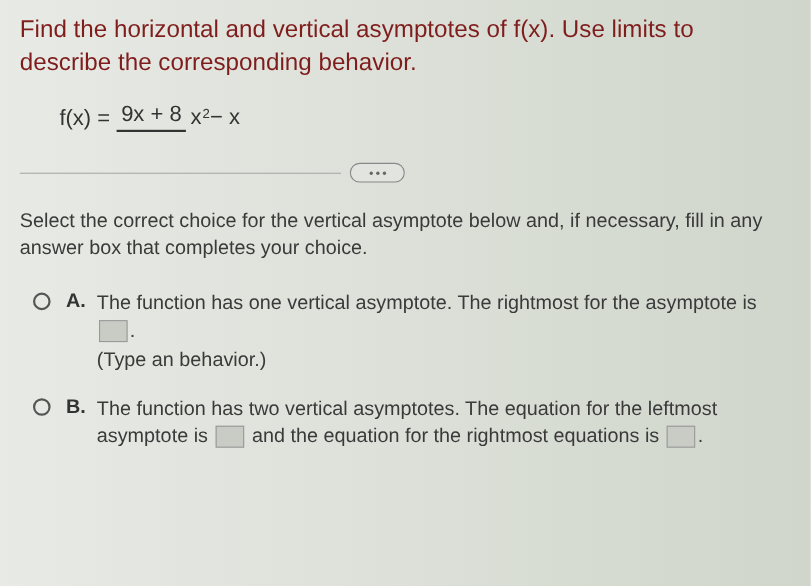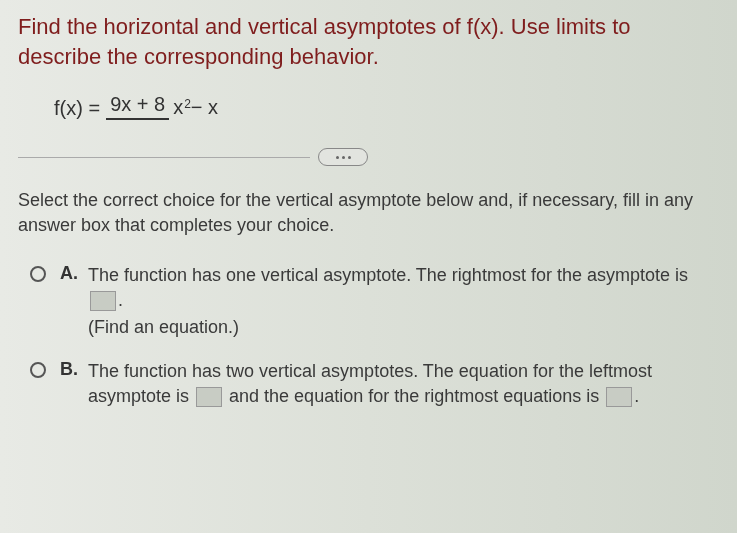--- a/index.html
+++ b/index.html
@@ -150,21 +150,21 @@
   <div class="hr-right"></div>
 </div>
 
 <div class="instruction">Select the correct choice for the vertical asymptote below and, if necessary, fill in any answer box that completes your choice.</div>
 
 <div class="choice">
   <div class="radio"></div>
   <div class="choice-label">A.</div>
   <div class="choice-text">
     <span>The function has one vertical asymptote. The rightmost for the asymptote is </span><span class="answer-box"></span><span>.</span>
-    <span class="hint">(Find an equation.)</span>
+    <span class="hint">(Type an behavior.)</span>
   </div>
 </div>
 
 <div class="choice">
   <div class="radio"></div>
   <div class="choice-label">B.</div>
   <div class="choice-text">
     <span>The function has two vertical asymptotes. The equation for the leftmost asymptote is </span><span class="answer-box"></span><span> and the equation for the rightmost equations is </span><span class="answer-box"></span><span>.</span>
   </div>
 </div>

